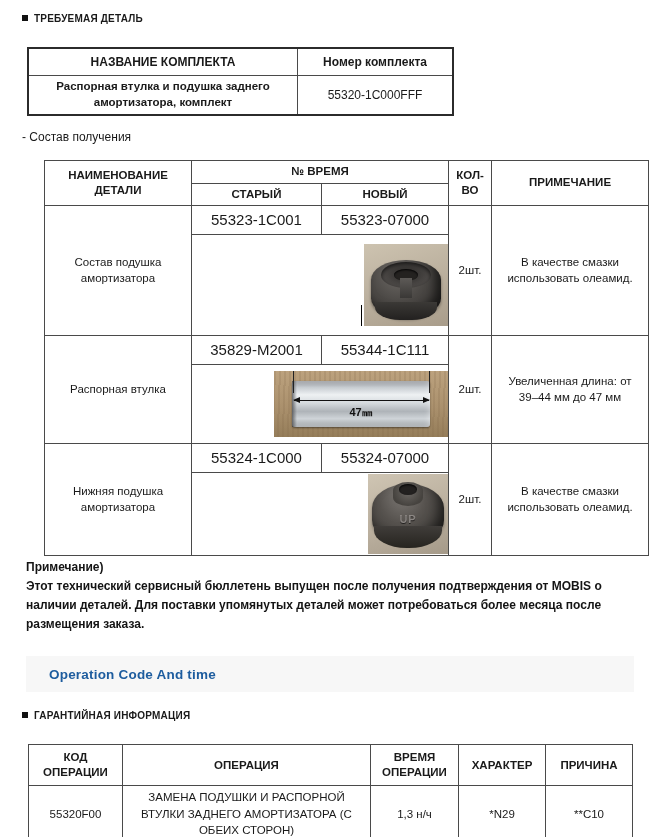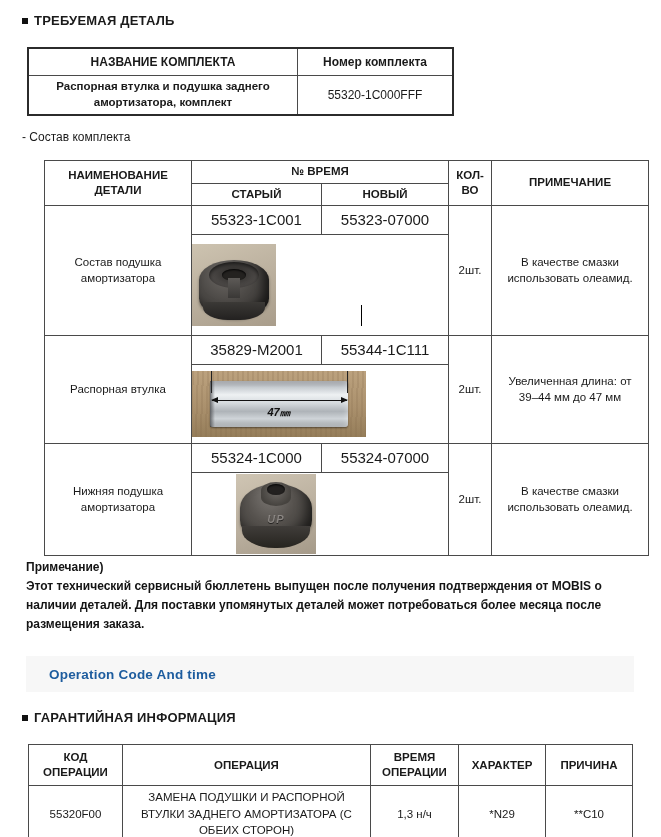--- a/index.html
+++ b/index.html
@@ -12,21 +12,21 @@
     height: 837px;
     position: relative;
     font-family: "Liberation Sans", sans-serif;
     color: #1a1a1a;
     overflow: hidden;
   }
 
   
   .sec-head {
     position: absolute;
-    font-size: 13px;
+    font-size: 10px;
     font-weight: bold;
     letter-spacing: .2px;
     white-space: nowrap;
   }
   .sec-head .bullet {
     display: inline-block;
     width: 6px;
     height: 6px;
     background: #111;
     margin-right: 6px;
@@ -76,25 +76,24 @@
   #comp-table td.partname { font-size: 11.5px; }
   #comp-table td.num { font-size: 15px; height: 22px; }
   #comp-table td.qty { font-size: 11.5px; }
   #comp-table td.remark { font-size: 11.5px; padding: 4px 6px; }
   #comp-table td.photocell { padding: 0; height: 100px; }
 
   
   .photo-wrap {
     display: flex;
     align-items: center;
-    justify-content: flex-start;
+    justify-content: flex-end;
     width: 100%;
     height: 100%;
     position: relative;
-    font-style: italic;
   }
   .photo {
     position: relative;
     overflow: hidden;
   }
 
   
   .ph-upper {
     width: 84px; height: 82px;
     background: linear-gradient(160deg,#cdc3b0 0%,#bdb2a0 45%,#a99d8b 100%);
@@ -274,21 +273,21 @@
       <th>НАЗВАНИЕ КОМПЛЕКТА</th>
       <th>Номер комплекта</th>
     </tr>
     <tr>
       <td class="kit-name">Распорная втулка и подушка заднего амортизатора, комплект</td>
       <td class="kit-no">55320-1C000FFF</td>
     </tr>
   </tbody>
 </table>
 
-<div class="plain-line" style="left:22px; top:130px;">- Состав комплекта</div>
+<div class="plain-line" style="left:22px; top:130px;">- Состав получения</div>
 
 <table class="doc" id="comp-table">
   <colgroup>
     <col style="width:147px">
       <col style="width:130px">
       <col style="width:127px">
     <col style="width:43px">
       <col style="width:157px">
   </colgroup>
   <tbody>

